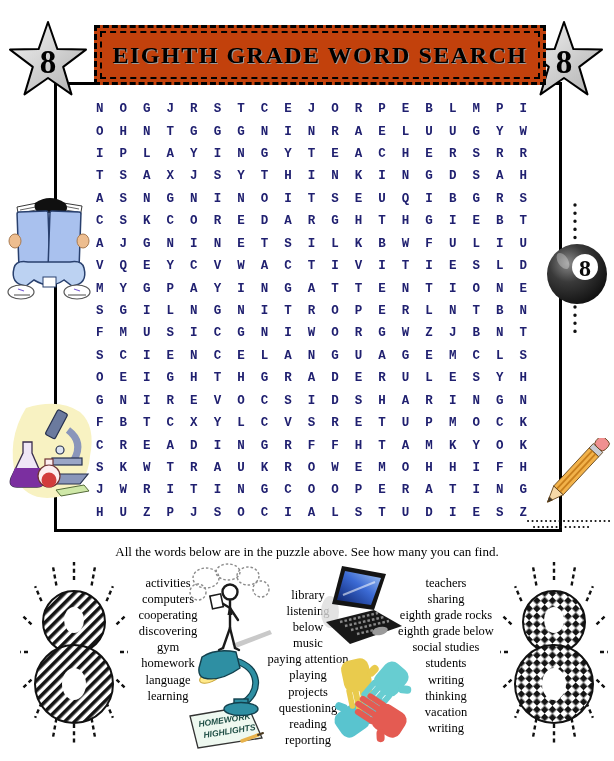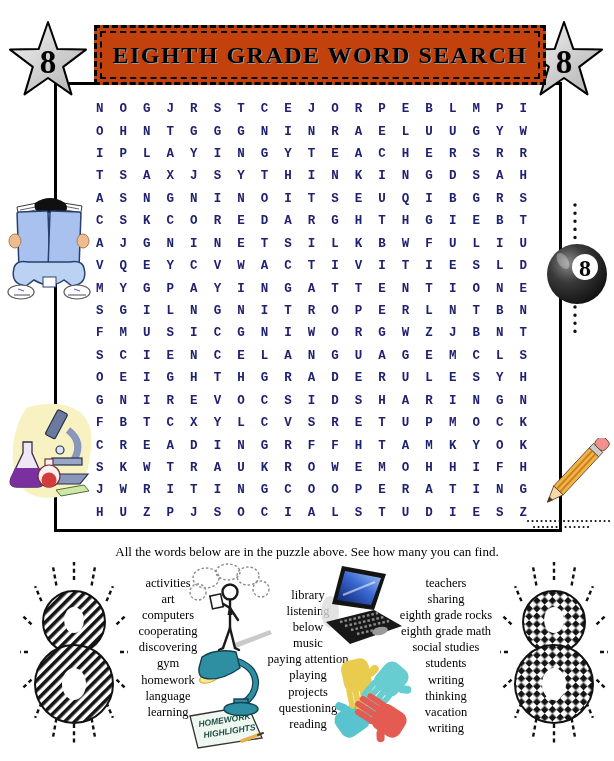--- a/index.html
+++ b/index.html
@@ -552,45 +552,45 @@
       <line x1="98.5" y1="66.4" x2="106.8" y2="58.4"></line>
   </g>
   <circle cx="56" cy="64" r="31" fill="url(#checkP)" stroke="#111" stroke-width="2"></circle>
   <circle cx="56" cy="126" r="39" fill="url(#checkP)" stroke="#111" stroke-width="2"></circle>
   <ellipse cx="56" cy="62" rx="10" ry="13" fill="#fff"></ellipse>
   <ellipse cx="56" cy="126" rx="12" ry="16" fill="#fff"></ellipse>
 </svg>
 
 <div class="abs word-col wc1">
     <div>activities</div>
-    <div>art</div>
     <div>computers</div>
     <div>cooperating</div>
     <div>discovering</div>
     <div>gym</div>
     <div>homework</div>
     <div>language</div>
     <div>learning</div>
   </div>
 <div class="abs word-col wc2">
     <div>library</div>
     <div>listening</div>
     <div>below</div>
     <div>music</div>
     <div>paying attention</div>
     <div>playing</div>
     <div>projects</div>
     <div>questioning</div>
     <div>reading</div>
+    <div>reporting</div>
   </div>
 <div class="abs word-col wc3">
     <div>teachers</div>
     <div>sharing</div>
     <div>eighth grade rocks</div>
-    <div>eighth grade math</div>
+    <div>eighth grade below</div>
     <div>social studies</div>
     <div>students</div>
     <div>writing</div>
     <div>thinking</div>
     <div>vacation</div>
     <div>writing</div>
   </div>
 
 <svg class="abs" style="left:186px;top:562px;width:88px;height:98px" viewBox="0 0 88 98">
   <g stroke="#8a8a8a" stroke-width="1.4" stroke-dasharray="2.5 2" fill="none">

